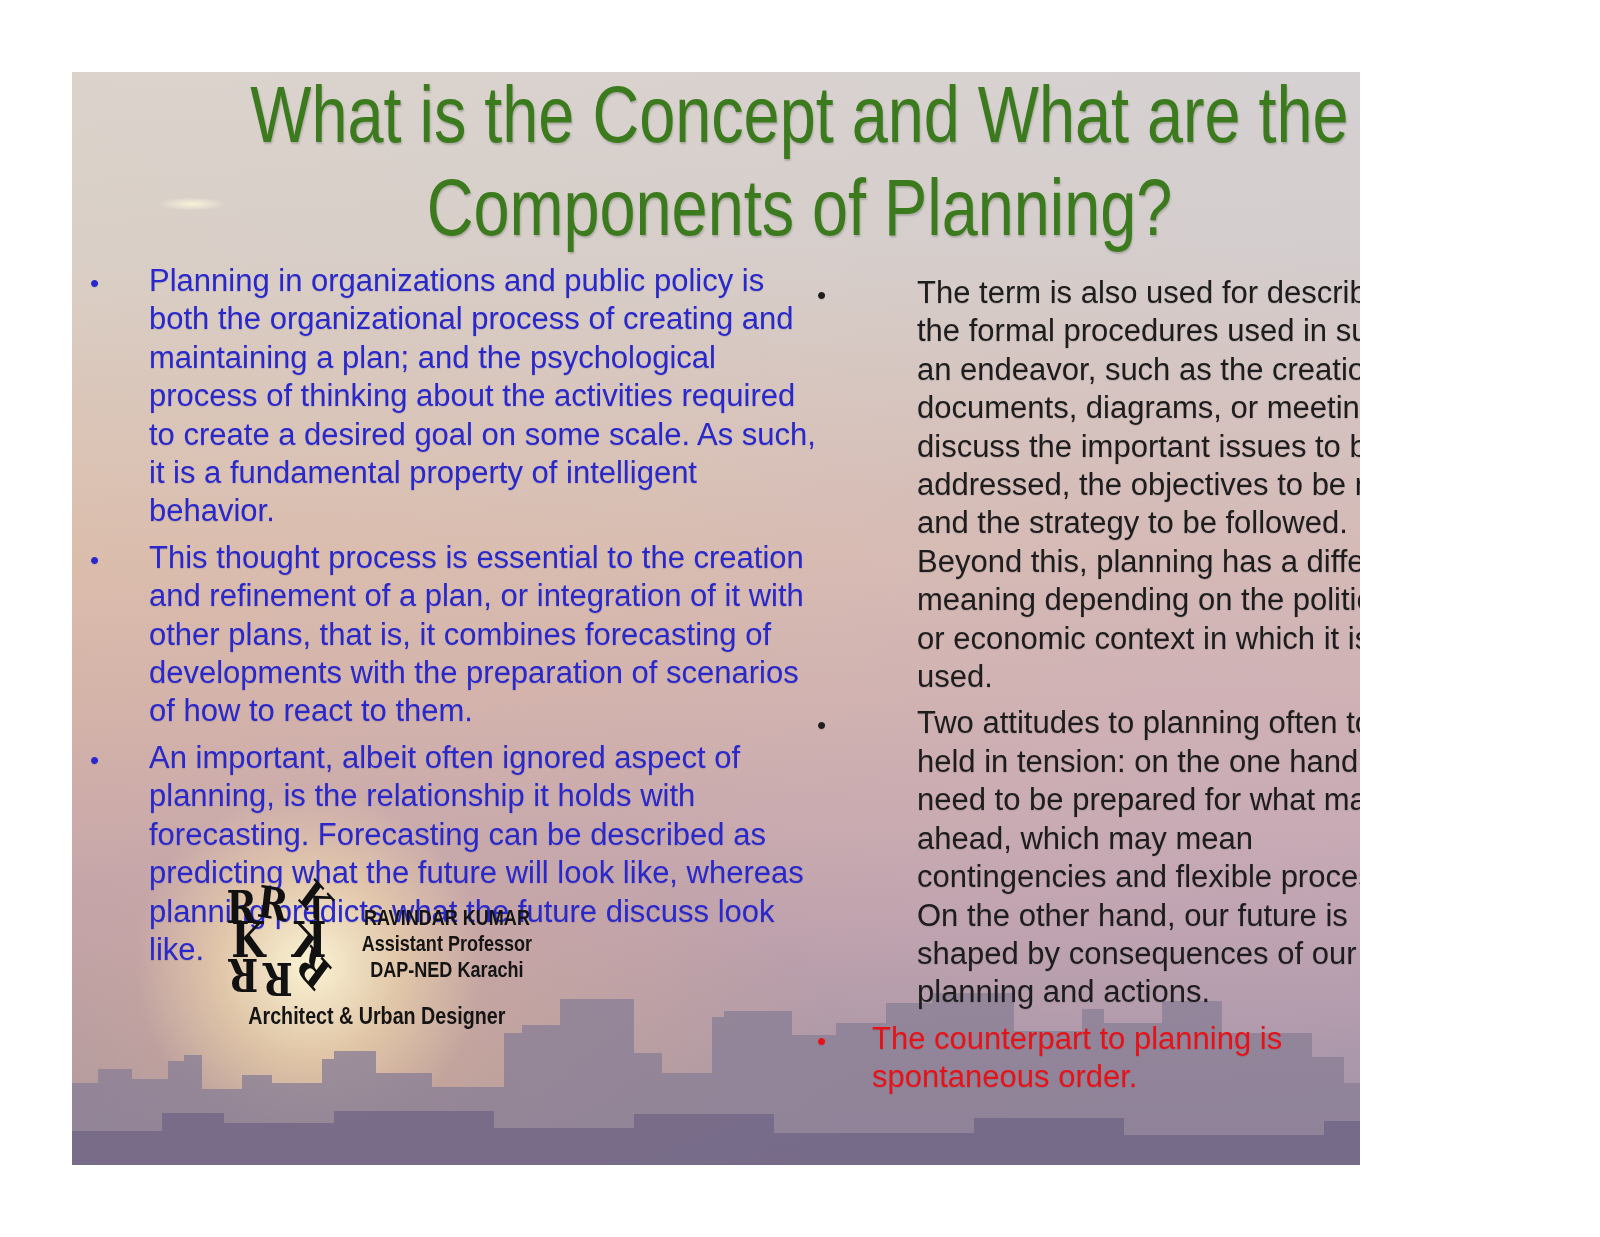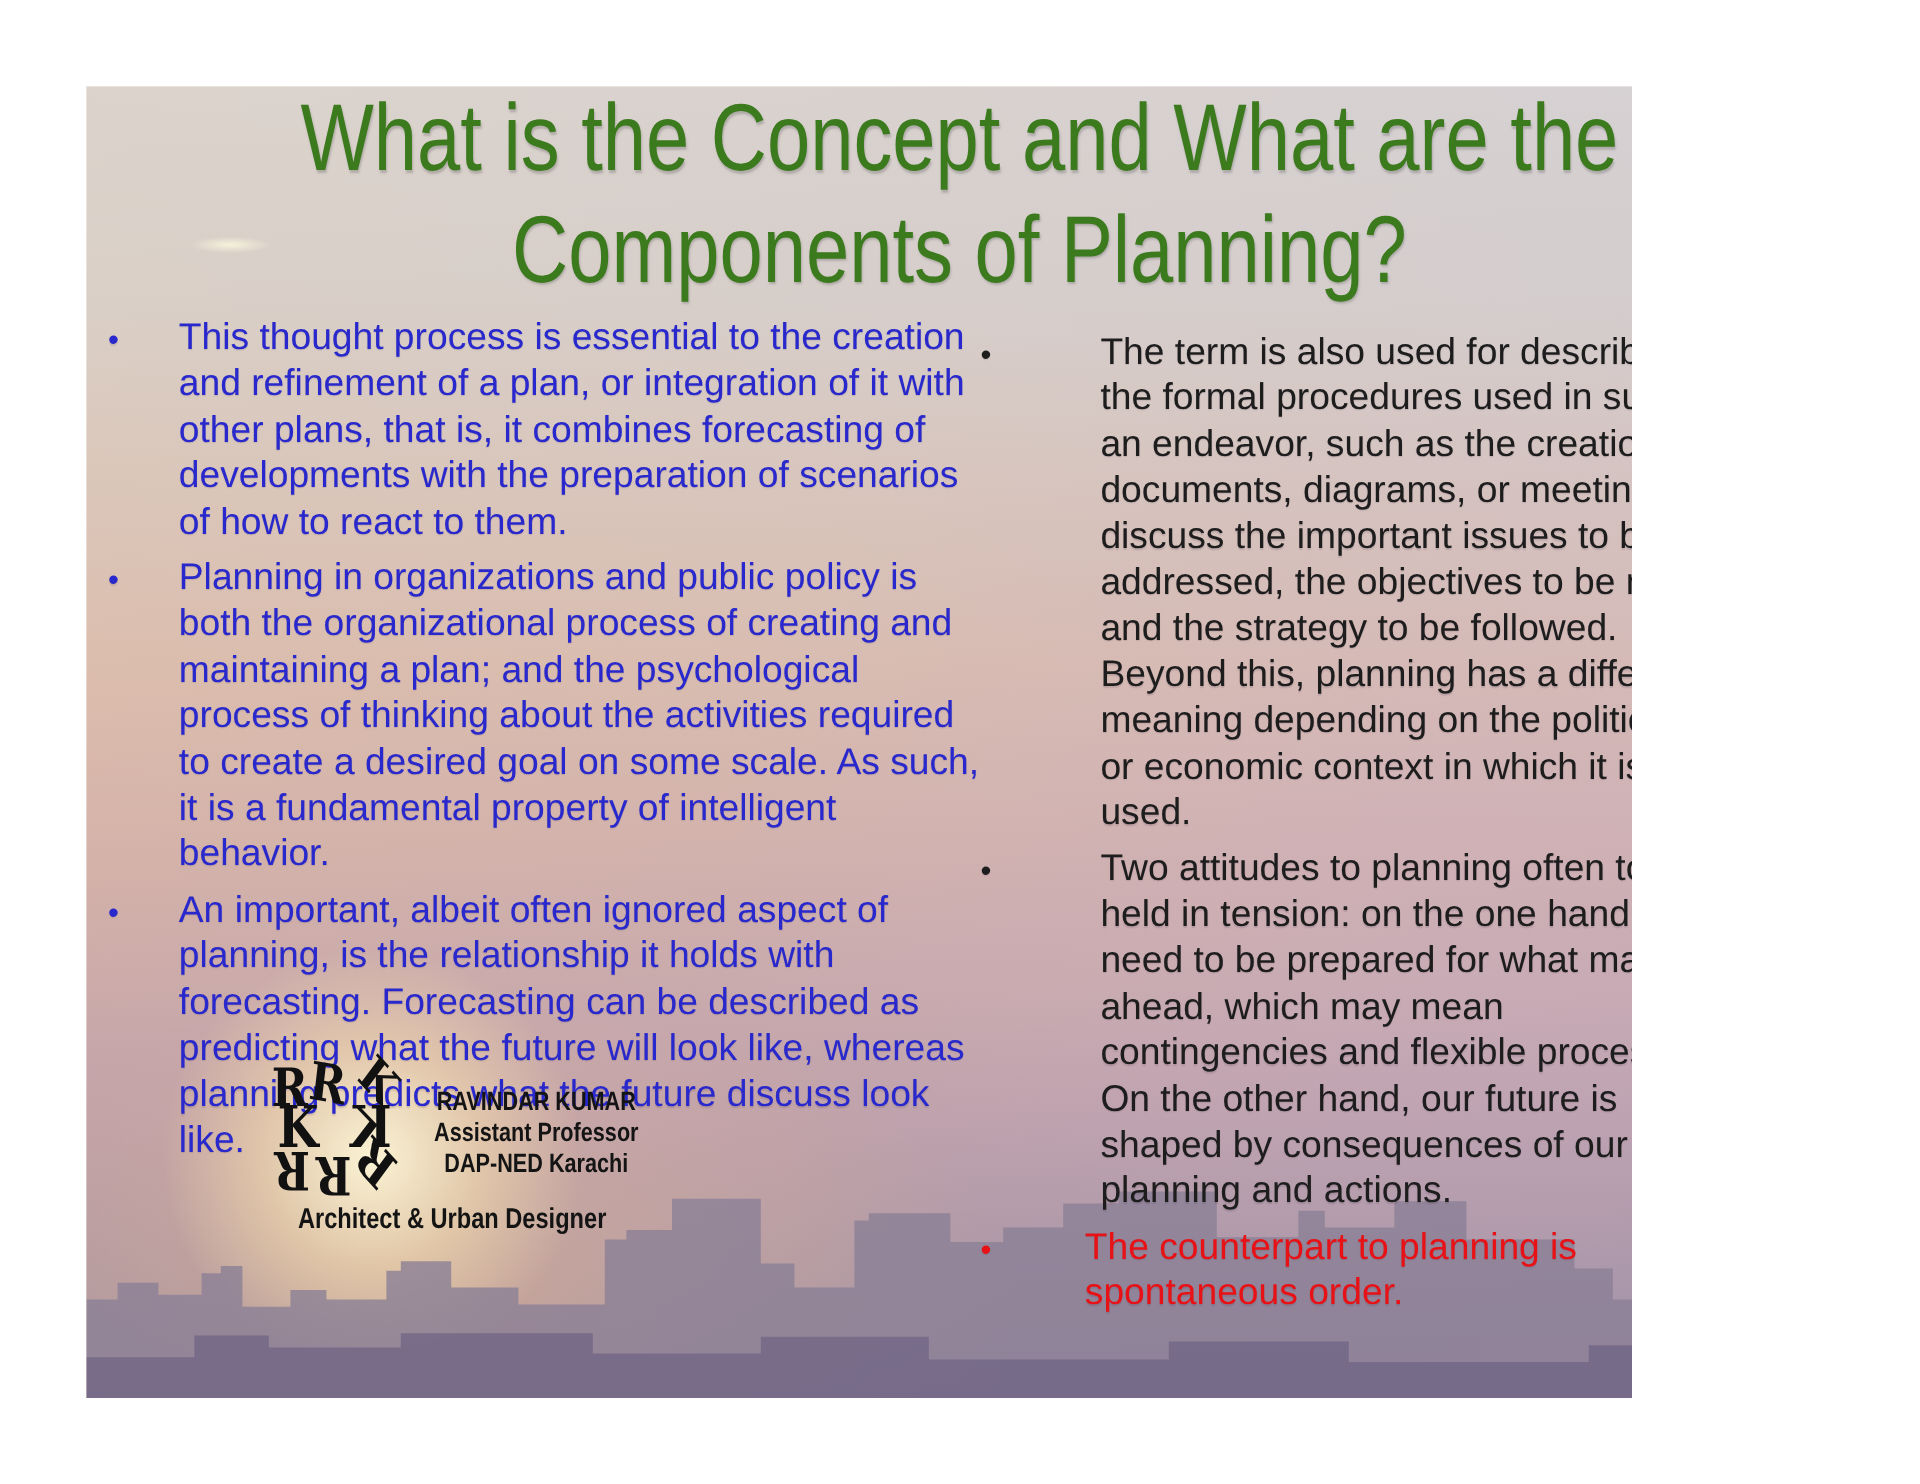--- a/index.html
+++ b/index.html
@@ -29,21 +29,21 @@
   .col-left{left:16px;top:190px;width:739px;}
   .col-right{left:743px;top:202px;width:616px;}
 
   .bullet{display:flex;margin:0 0 8px 0;}
   .bullet .marker{flex:0 0 57px;}
   .col-left .bullet .marker{flex:0 0 61px;}
   .marker::before{content:"\2022";font-size:26px;position:relative;top:1px;left:2px;}
   .btext{flex:1 1 auto;}
   .blue{color:var(--body-blue,#2828cc);}
   .black{color:var(--body-black,#1d1d1d);gap:45px;}
-  .red{color:var(--alert-red,#e81216);gap:32px;}
+  .red{color:var(--alert-red,#e81216);}
 
   .author{position:absolute;left:108px;top:818px;width:480px;z-index:3;
     transform:scaleX(0.82);transform-origin:0 0;color:#141414;font-weight:bold;}
   .author-row{display:flex;align-items:center;justify-content:center;gap:16px;}
   .author-lines{text-align:center;font-size:22px;line-height:26px;}
   .author-sub{text-align:center;font-size:24px;line-height:28px;margin-top:4px;}
 
   .logo{position:relative;width:155px;height:108px;flex:0 0 155px;}
   .logo span{position:absolute;font-family:"DejaVu Serif",serif;font-weight:bold;color:#111;line-height:1;}
   .lg1{left:6px;top:-4px;font-size:44px;}
@@ -63,25 +63,25 @@
 <body>
 
 <div class="page">
   <div class="slide">
 
     <div class="title">What is the Concept and What are the Components of Planning?</div>
 
     <div class="col col-left">
       <div class="bullet blue">
         <span class="marker"></span>
-        <div class="btext">This thought process is essential to the creation and refinement of a plan, or integration of it with other plans, that is, it combines forecasting of developments with the preparation of scenarios of how to react to them.</div>
+        <div class="btext">Planning in organizations and public policy is both the organizational process of creating and maintaining a plan; and the psychological process of thinking about the activities required to create a desired goal on some scale. As such, it is a fundamental property of intelligent behavior.</div>
       </div>
       <div class="bullet blue">
         <span class="marker"></span>
-        <div class="btext">Planning in organizations and public policy is both the organizational process of creating and maintaining a plan; and the psychological process of thinking about the activities required to create a desired goal on some scale. As such, it is a fundamental property of intelligent behavior.</div>
+        <div class="btext">This thought process is essential to the creation and refinement of a plan, or integration of it with other plans, that is, it combines forecasting of developments with the preparation of scenarios of how to react to them.</div>
       </div>
       <div class="bullet blue">
         <span class="marker"></span>
         <div class="btext">An important, albeit often ignored aspect of planning, is the relationship it holds with forecasting. Forecasting can be described as predicting what the future will look like, whereas planning predicts what the future discuss look like.</div>
       </div>
     </div>
 
     <div class="col col-right">
       <div class="bullet black">
         <span class="marker"></span>

